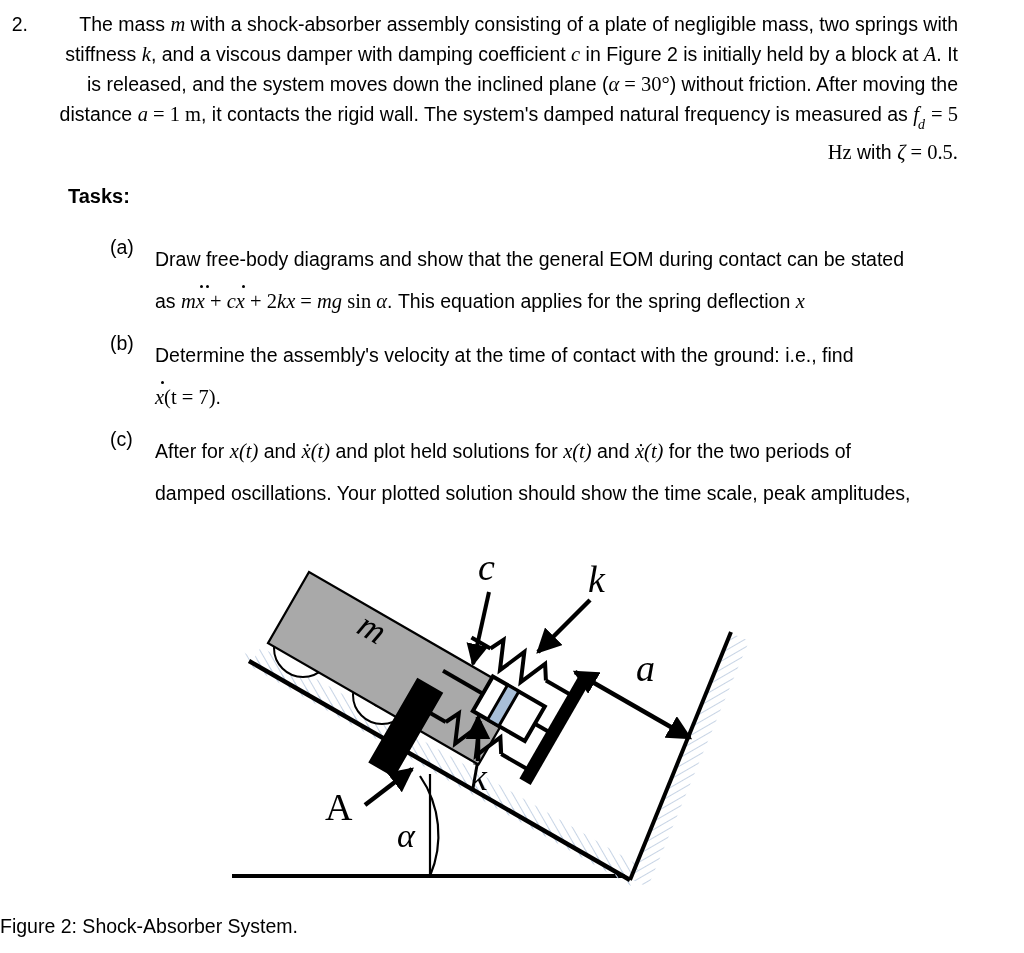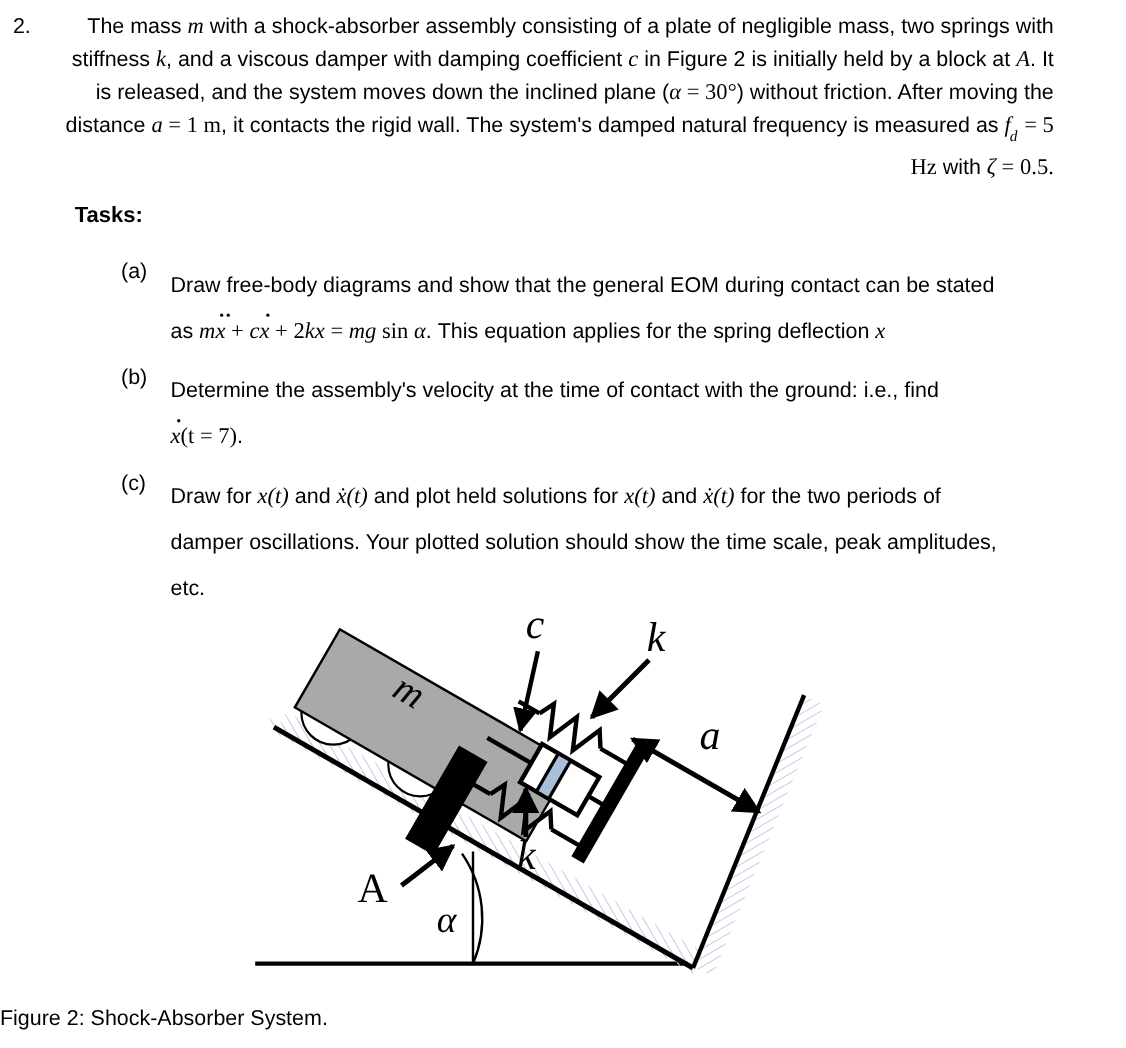--- a/index.html
+++ b/index.html
@@ -171,23 +171,22 @@
     <div class="task-marker">(b)</div>
     <div class="task-text">
       <p>Determine the assembly's velocity at the time of contact with the ground: i.e., find</p>
       <p><span class="mi"><span class="dotted one"><span class="dot1"></span>x</span></span><span class="mup">(t = 7)</span><span>.</span></p>
     </div>
   </div>
 
   <div class="task">
     <div class="task-marker">(c)</div>
     <div class="task-text">
-      <p><span>Draw for </span><span class="mi">x(t)</span><span> and </span><span class="mi">ẋ(t)</span><span> and plot held solutions for </span><span class="mi">x(t)</span><span> and </span><span class="mi">ẋ(t)</span><span> for the two periods of</span></p>
-      <p>damper oscillations. Your plotted solution should show the time scale, peak amplitudes,</p>
-      <p>etc.</p>
+      <p><span>After for </span><span class="mi">x(t)</span><span> and </span><span class="mi">ẋ(t)</span><span> and plot held solutions for </span><span class="mi">x(t)</span><span> and </span><span class="mi">ẋ(t)</span><span> for the two periods of</span></p>
+      <p>damped oscillations. Your plotted solution should show the time scale, peak amplitudes,</p>
     </div>
   </div>
 
 </div>
 
 <div id="figure">
 <svg width="1024" height="400" viewBox="0 0 1024 400" xmlns="http://www.w3.org/2000/svg">
   <defs>
 
     <pattern id="hatchIncline" width="7" height="7" patternTransform="rotate(-30)" patternUnits="userSpaceOnUse">

